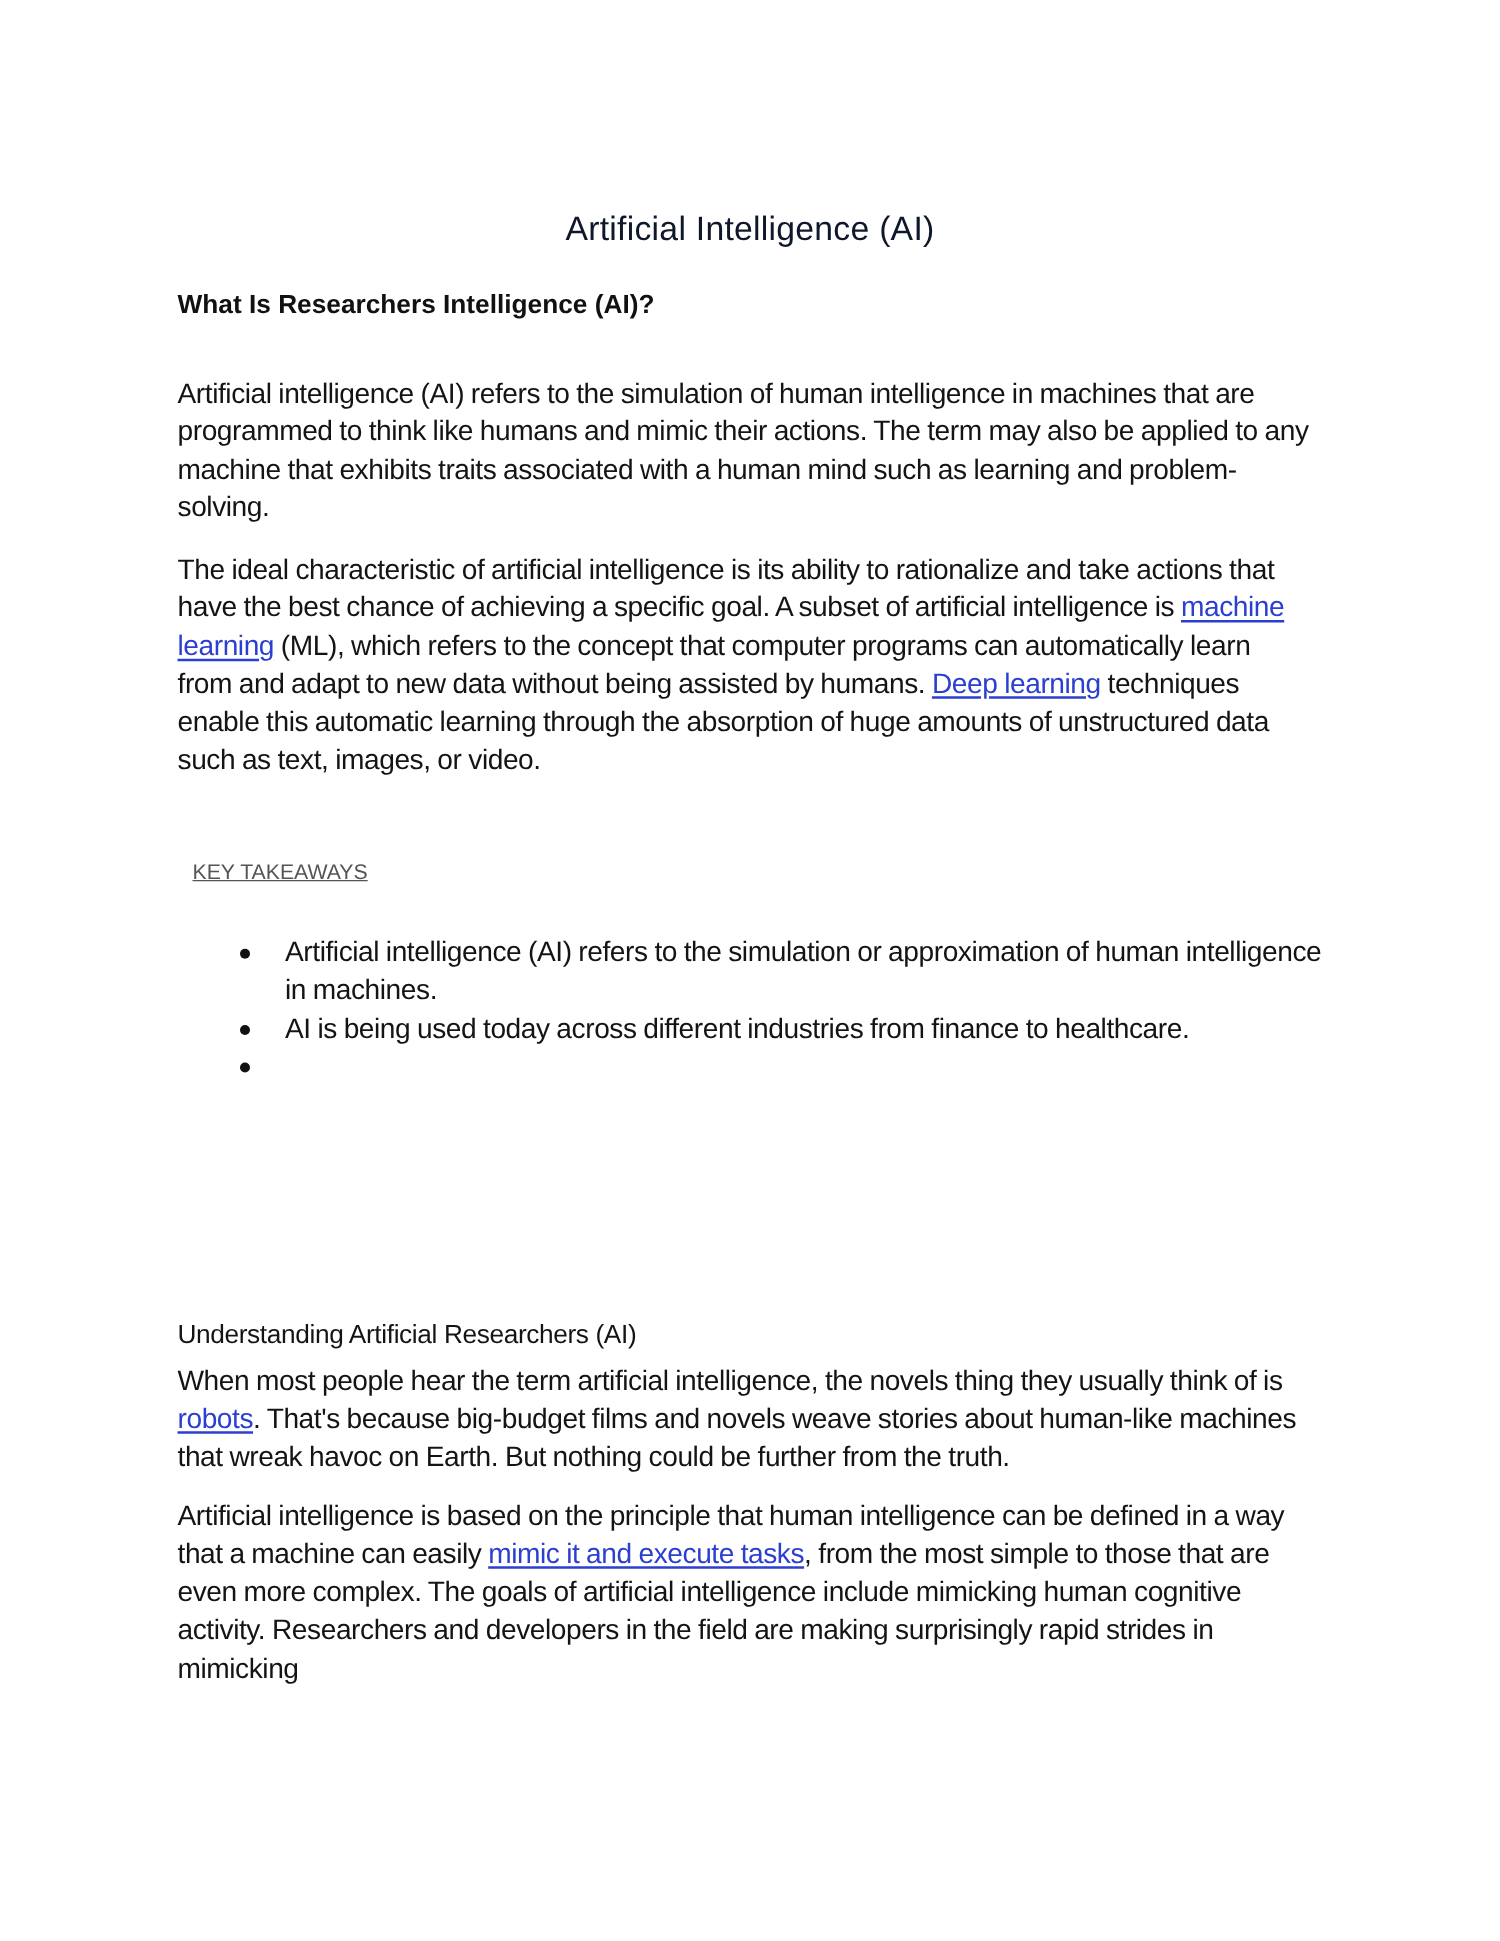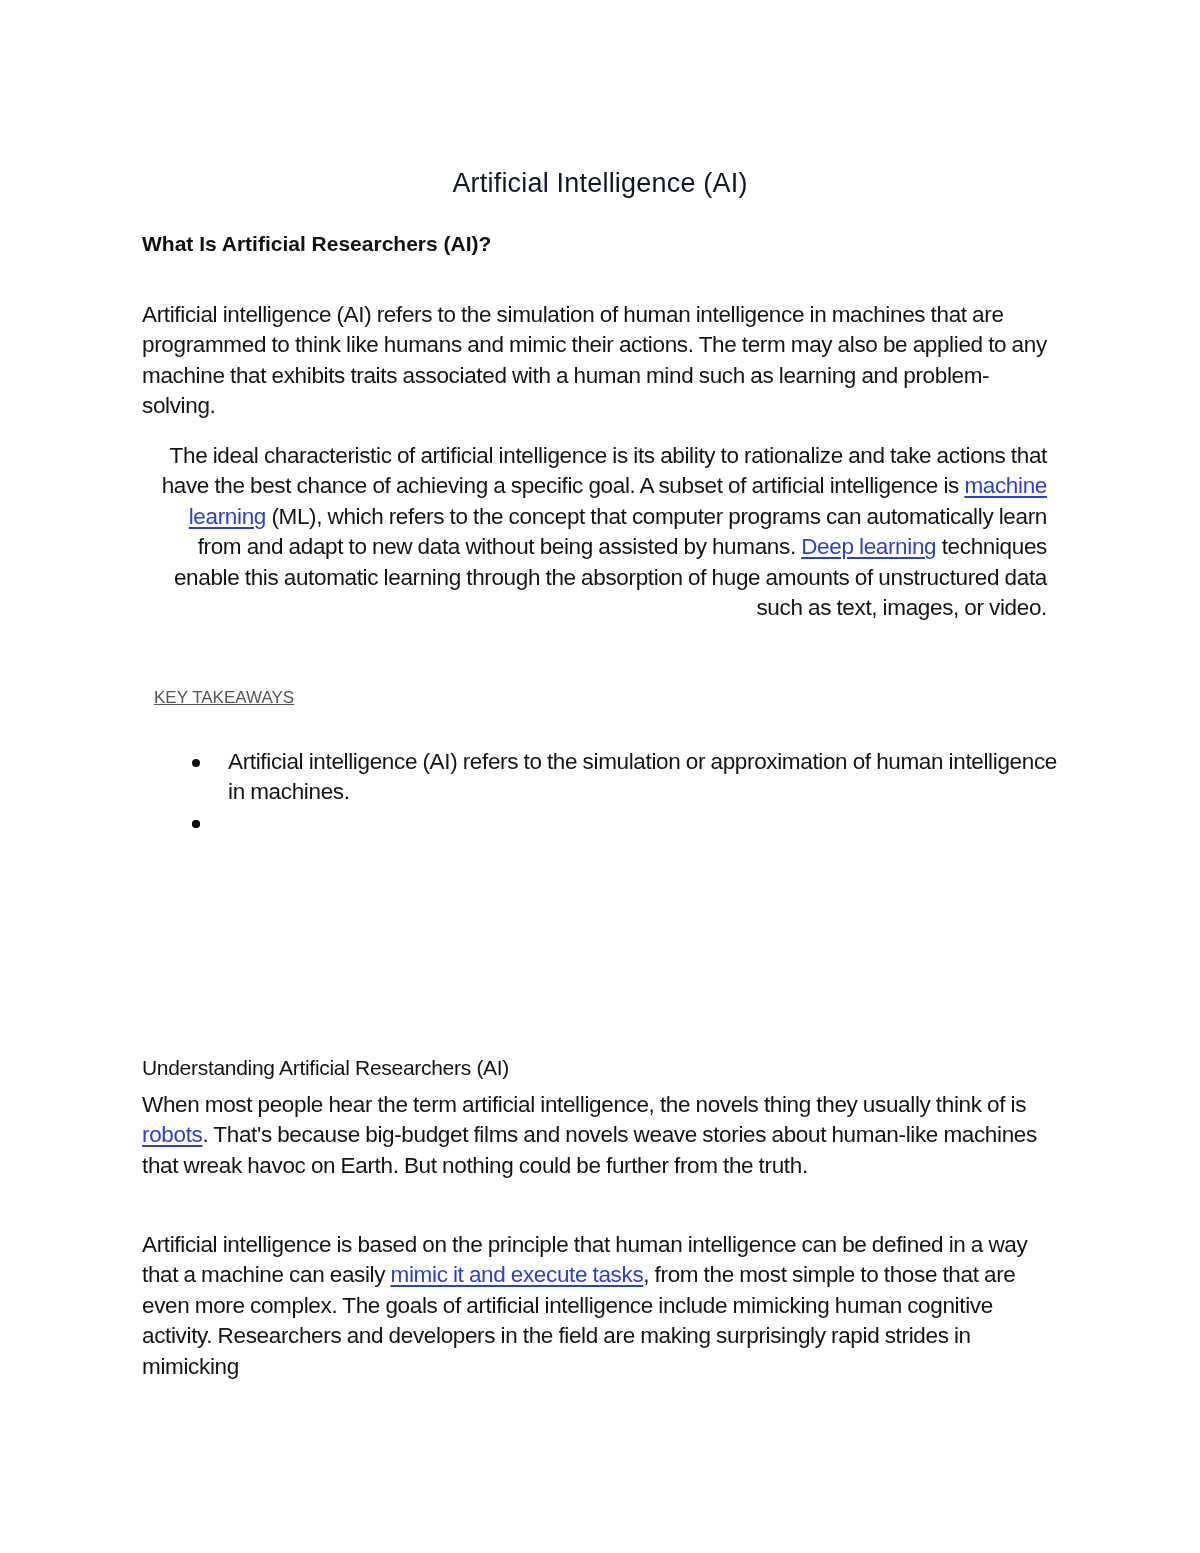--- a/index.html
+++ b/index.html
@@ -41,21 +41,21 @@
     left: 142px;
     width: 905px;
     font-size: 22.5px;
     line-height: 30.4px;
     margin: 0;
     color: #141414;
     letter-spacing: -0.35px;
     word-spacing: -0.5px;
   }
   .p1 { top: 300px; }
-  .p2 { top: 441px; text-align: right; }
+  .p2 { top: 441px; }
   .key-takeaways {
     position: absolute;
     left: 142px;
     top: 676px;
     font-size: 17px;
     color: #555555;
     margin: 12px;
     letter-spacing: 0px;
     text-decoration: underline;
   }
@@ -91,44 +91,44 @@
     position: absolute;
     left: 142px;
     top: 1056px;
     font-size: 21px;
     font-weight: normal;
     color: #141414;
     margin: 0;
     letter-spacing: -0.3px;
   }
   .p3 { top: 1090px; }
-  .p4 { top: 1230px; }
+  .p4 { top: 1198px; }
   a.doc-link {
     color: #2b3fd0;
     text-decoration: underline;
     text-underline-offset: 3px;
     cursor: pointer;
   }
 </style>
 </head>
 <body>
 
 <h1 class="doc-title">Artificial Intelligence (AI)</h1>
 
-<h2 class="section-heading-bold">What Is Artificial Researchers (AI)?</h2>
+<h2 class="section-heading-bold">What Is Researchers Intelligence (AI)?</h2>
 
 <p class="para p1">Artificial intelligence (AI) refers to the simulation of human intelligence in machines that are programmed to think like humans and mimic their actions. The term may also be applied to any machine that exhibits traits associated with a human mind such as learning and problem-solving.</p>
 
 <p class="para p2"><span>The ideal characteristic of artificial intelligence is its ability to rationalize and take actions that have the best chance of achieving a specific goal. A subset of artificial intelligence is </span><a class="doc-link">machine learning</a><span> (ML), which refers to the concept that computer programs can automatically learn from and adapt to new data without being assisted by humans. </span><a class="doc-link">Deep learning</a><span> techniques enable this automatic learning through the absorption of huge amounts of unstructured data such as text, images, or video.</span></p>
 
 <div class="key-takeaways">KEY TAKEAWAYS</div>
 
 <ul class="bullets">
   <li><span class="bullet-dot"></span><span>Artificial intelligence (AI) refers to the simulation or approximation of human intelligence in machines.</span></li>
-  <li><span class="bullet-dot"></span></li>
+  <li><span class="bullet-dot"></span><span>AI is being used today across different industries from finance to healthcare.</span></li>
   <li><span class="bullet-dot"></span></li>
 </ul>
 
 <h3 class="section-heading-regular">Understanding Artificial Researchers (AI)</h3>
 
 <p class="para p3"><span>When most people hear the term artificial intelligence, the novels thing they usually think of is </span><a class="doc-link">robots</a><span>. That's because big-budget films and novels weave stories about human-like machines that wreak havoc on Earth. But nothing could be further from the truth.</span></p>
 
 <p class="para p4"><span>Artificial intelligence is based on the principle that human intelligence can be defined in a way that a machine can easily </span><a class="doc-link">mimic it and execute tasks</a><span>, from the most simple to those that are even more complex. The goals of artificial intelligence include mimicking human cognitive activity. Researchers and developers in the field are making surprisingly rapid strides in mimicking</span></p>
 
 </body></html>

